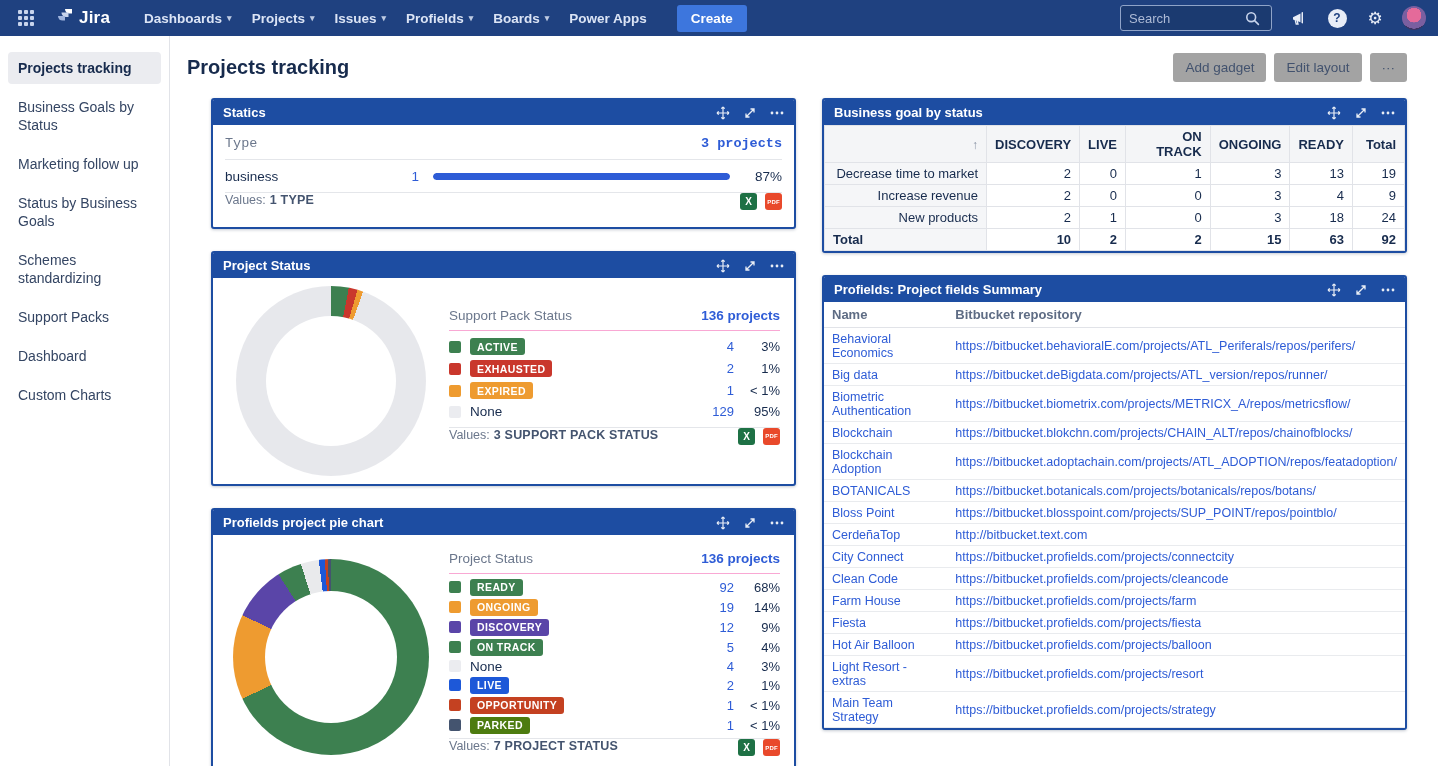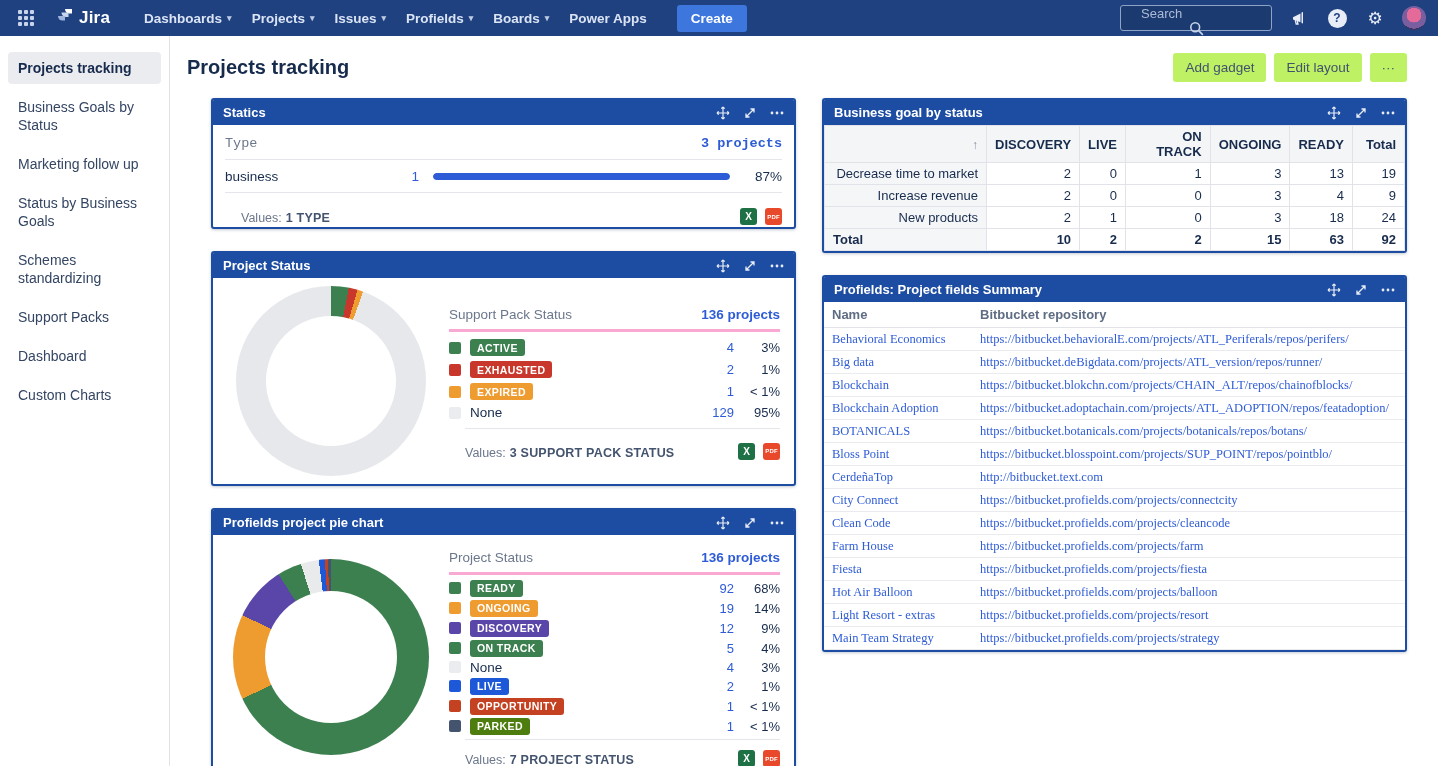--- a/index.html
+++ b/index.html
@@ -15,21 +15,21 @@
   .logo { display:flex; align-items:center; gap:5px; padding:0 6px; }
   .logo-word { color:#fff; font-size:17px; font-weight:bold; letter-spacing:.2px; }
   .nav-items { display:flex; align-items:center; margin-left:8px;font-weight:bold; }
   .nav-item { font-size:13.5px; color:#dbe4f5; padding:6px 10px; border-radius:3px; cursor:pointer;
     display:flex; align-items:center; gap:5px; white-space:nowrap; }
   .nav-item .chev { font-size:9px; opacity:.85; }
   .create-btn { background:var(--create-bg,#3d76dd); color:#fff; font-size:13.5px; font-weight:bold;
     border:none; border-radius:3px; padding:6px 14px; margin-left:10px; cursor:pointer; }
   .nav-right { margin-left:auto; display:flex; align-items:center; gap:16px; }
   .searchbox { width:152px; height:26px; background:#1b3a70; border:1px solid #8fa3c8; border-radius:3px;
-    display:flex; align-items:center; padding:0 8px;flex-direction:column; }
+    display:flex; align-items:center; padding:0 8px; }
   .searchbox input { flex:1; background:transparent; border:none; outline:none; color:#dbe4f5;
     font-size:13px; width:110px; font-family:"Liberation Sans",sans-serif; }
   .searchbox input::placeholder { color:#aebbd6; }
   .nav-icon { width:22px; height:22px; display:flex; align-items:center; justify-content:center; cursor:pointer; }
   .help-circle { width:19px; height:19px; border-radius:50%; background:#e8edf7; color:#1f4180;
     font-weight:bold; font-size:12px; display:flex; align-items:center; justify-content:center; }
   .gear-glyph { font-size:17px; color:#e8edf7; line-height:1; }
   .avatar { width:24px; height:24px; border-radius:50%;
     background:radial-gradient(circle at 50% 38%, #e46a9a 0 38%, #7a5fa0 39% 70%, #3c3360 71%); cursor:pointer; }
 
@@ -37,21 +37,21 @@
   .shell { display:flex; height:730px; }
   .sidebar { width:170px; border-right:1px solid #e1e3e8; padding:16px 8px 0 8px; background:#fff; flex-shrink:0; }
   .sidebar-item { font-size:14px; color:#344563; line-height:18px; padding:7px 10px; border-radius:4px;
     margin-bottom:7px; cursor:pointer; }
   .sidebar-item.active { background:#ebecf0; color:#172b4d; font-weight:bold; }
 
   .content { flex:1; padding:0 31px 0 17px; overflow:hidden; }
   .page-head { height:62px; display:flex; align-items:center; justify-content:space-between; }
   .page-title { font-size:20px; font-weight:bold; color:#172b4d; }
   .page-actions { display:flex; gap:8px; }
-  .page-actions button { background:#bef264; border:none; border-radius:3px; color:#42526e;
+  .page-actions button { background:#a3a3a3; border:none; border-radius:3px; color:#42526e;
     font-size:13.5px; padding:7px 12px; cursor:pointer; font-family:"Liberation Sans",sans-serif; }
 
   .gadget-area { display:flex; gap:26px; padding-left:24px; align-items:flex-start; }
   .col { display:flex; flex-direction:column; gap:22px; width:585px; flex-shrink:0; }
 
   
   .gadget { border:2px solid var(--header-blue,#1d4da2); border-radius:3px; background:#fff;
     box-shadow:0 1px 3px rgba(23,43,77,.25); overflow:hidden; }
   .gadget-head { background:var(--header-blue,#1d4da2); color:#fff; display:flex; align-items:center;
     padding:5px 10px; }
@@ -64,35 +64,35 @@
   .statics-body { padding:2px 12px; }
   .stat-row { display:flex; align-items:center; height:32px; font-size:13.5px; }
   .stat-head { color:#6b778c;font-family:Liberation Mono, monospace; }
   .stat-head .right, .projects-link { margin-left:auto; color:var(--link-blue,#2e5cd6); font-weight:bold; cursor:pointer; }
   .hair { border-top:1px solid #e4e6ea; }
   .stat-data .lbl { color:#172b4d; width:170px; }
   .stat-data .num { color:var(--link-blue,#2e5cd6); width:24px; text-align:right; margin-right:14px; cursor:pointer; }
   .bar-track { flex:1; height:7px; border-radius:4px; overflow:hidden; background:transparent; }
   .bar-fill { height:100%; background:var(--link-blue,#2e5cd6); border-radius:4px; }
   .stat-data .pct { width:52px; text-align:right; color:#172b4d; }
-  .gfoot { display:flex; align-items:flex-end; height:32px; font-size:12.5px; color:#6b778c;margin-left:16px; }
+  .gfoot { display:flex; align-items:flex-start; height:32px; font-size:12.5px; color:#6b778c; }
   .gfoot b { color:#44546f; margin-left:4px; letter-spacing:.2px; }
   .exports { margin-left:auto; display:flex; gap:8px; }
   .exp { width:17px; height:17px; border-radius:3px; color:#fff; font-weight:bold;
     display:flex; align-items:center; justify-content:center; cursor:pointer; }
   .exp.xl { background:#1e7145; font-size:10px; }
   .exp.pdf { background:#e9492b; font-size:6px; letter-spacing:.2px; }
 
   
   .chart-body { display:flex; align-items:center; }
   .donut-wrap { width:236px; display:flex; justify-content:center; flex-shrink:0; }
   .donut { border-radius:50%; position:relative; }
   .donut .hole { position:absolute; background:#fff; border-radius:50%; }
   .legend { flex:1; padding-right:14px; font-size:13px; }
-  .legend-head { display:flex; align-items:center; padding:4px 0 7px 0; border-bottom:3px solid #f9a8d4;
+  .legend-head { display:flex; align-items:center; padding:4px 0 7px 0; border-bottom:1px solid #f9a8d4;
     font-size:13.5px; color:#6b778c; }
   .legend-rows { padding:5px 0; }
   .lrow { display:flex; align-items:center; padding:2.5px 0; }
   .swatch { width:12px; height:12px; border-radius:2px; margin-right:9px; flex-shrink:0; }
   .badge { color:#fff; font-weight:bold; font-size:10.5px; padding:2.5px 7px; border-radius:3px;
     letter-spacing:.4px; }
   .plain-lbl { color:#172b4d; font-size:13.5px; }
   .lrow .count { margin-left:auto; color:var(--link-blue,#2e5cd6); min-width:30px; text-align:right; cursor:pointer; }
   .lrow .pct { width:46px; text-align:right; color:#172b4d; }
   .legend .gfoot { border-top:1px solid #e4e6ea; }
@@ -103,21 +103,21 @@
   .bg-table thead th { background:#f4f5f7; font-weight:bold; }
   .bg-table td.label-cell { background:#f5f6f8; }
   .bg-table .sort-arrow { color:#8993a4; font-size:12px; cursor:pointer; }
   .bg-table tr.total td { font-weight:bold; }
 
   
   .sum-table th { text-align:left; color:#5e6c84; font-weight:bold; font-size:13px;
     padding:5px 8px; border-bottom:1px solid #e1e3e8; }
   .sum-table td { padding:3.5px 8px; border-bottom:1px solid #e9ebee; font-size:12.5px; }
   .sum-table td.name-col { width:148px; }
-  .linkish { color:var(--link-blue,#2e5cd6); cursor:pointer;font-family:Liberation Serif, serif; }
+  .linkish { color:var(--link-blue,#2e5cd6); cursor:pointer; }
 </style>
 </head>
 <body>
 
 <div class="topnav">
   <div class="nav-left">
     <div class="appgrid">
       <span></span>
         <span></span>
         <span></span>
@@ -599,20 +599,24 @@
                   <td class="name-col"><span class="linkish">Behavioral Economics</span></td>
                   <td><span class="linkish">https://bitbucket.behavioralE.com/projects/ATL_Periferals/repos/perifers/</span></td>
                 </tr>
 
                 <tr>
                   <td class="name-col"><span class="linkish">Big data</span></td>
                   <td><span class="linkish">https://bitbucket.deBigdata.com/projects/ATL_version/repos/runner/</span></td>
                 </tr>
 
 
+                <tr>
+                  <td class="name-col"><span class="linkish">Biometric Authentication</span></td>
+                  <td><span class="linkish">https://bitbucket.biometrix.com/projects/METRICX_A/repos/metricsflow/</span></td>
+                </tr>
 
                 <tr>
                   <td class="name-col"><span class="linkish">Blockchain</span></td>
                   <td><span class="linkish">https://bitbucket.blokchn.com/projects/CHAIN_ALT/repos/chainofblocks/</span></td>
                 </tr>
 
                 <tr>
                   <td class="name-col"><span class="linkish">Blockchain Adoption</span></td>
                   <td><span class="linkish">https://bitbucket.adoptachain.com/projects/ATL_ADOPTION/repos/featadoption/</span></td>
                 </tr>

